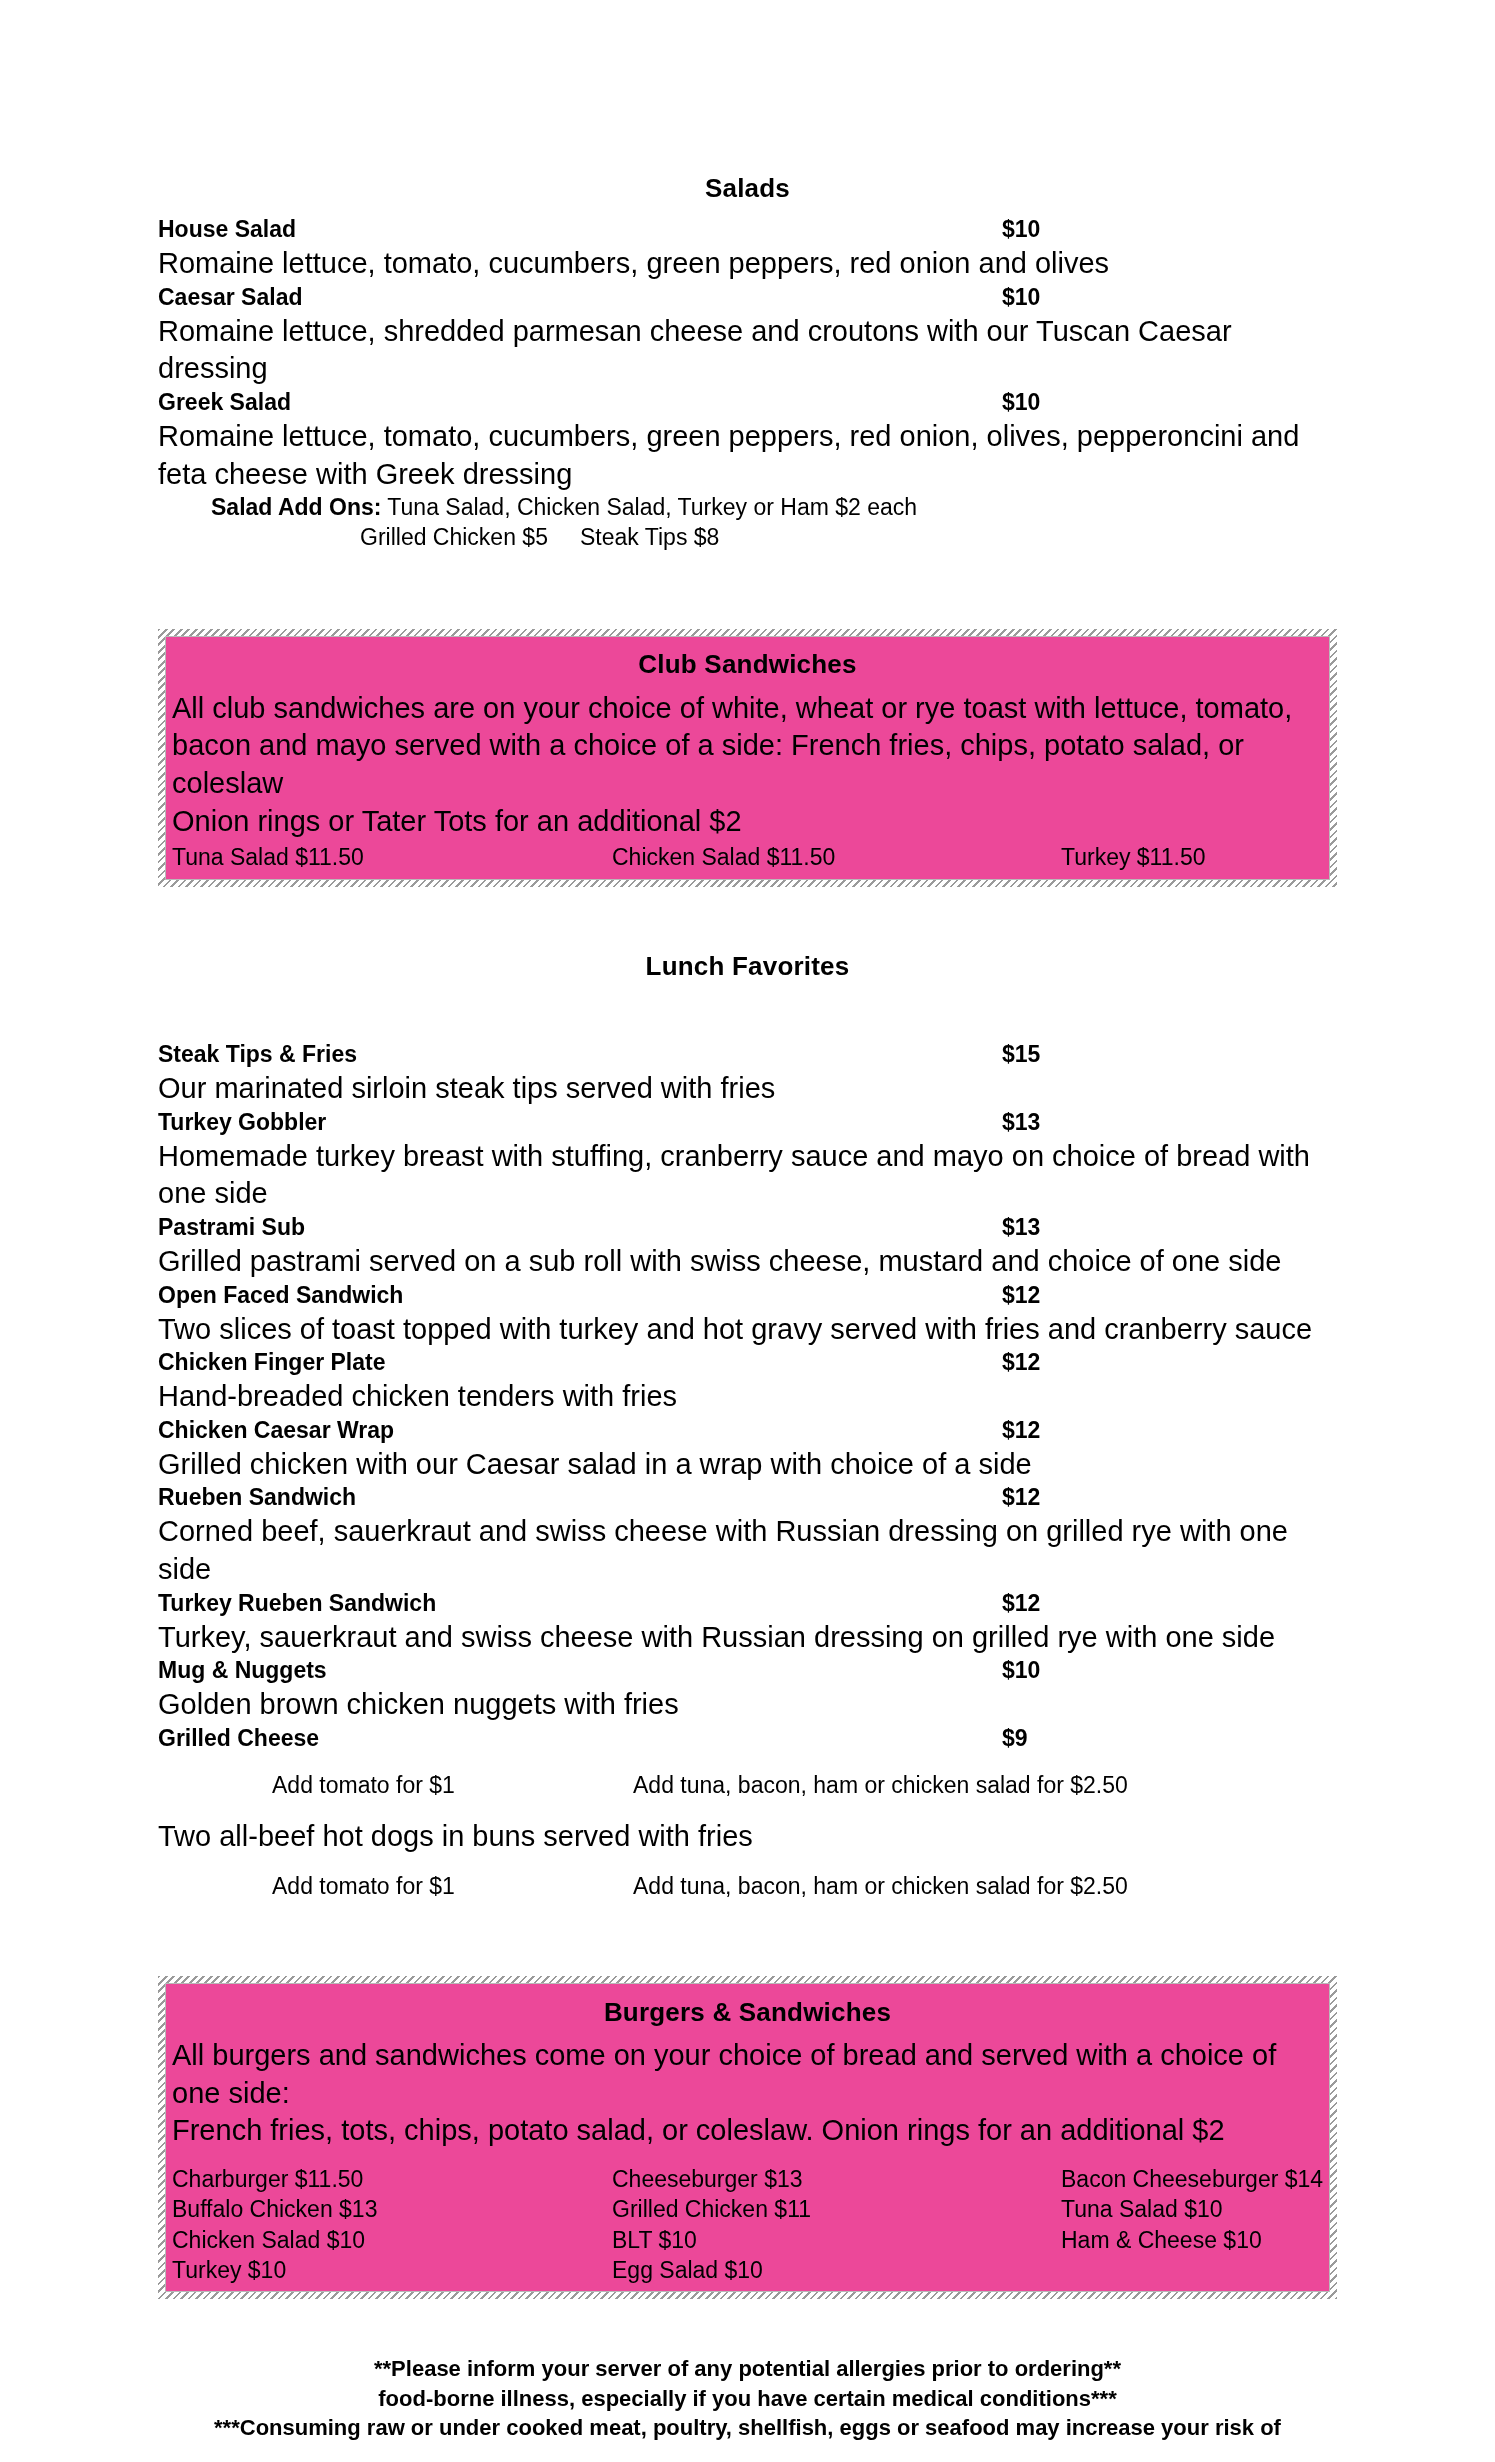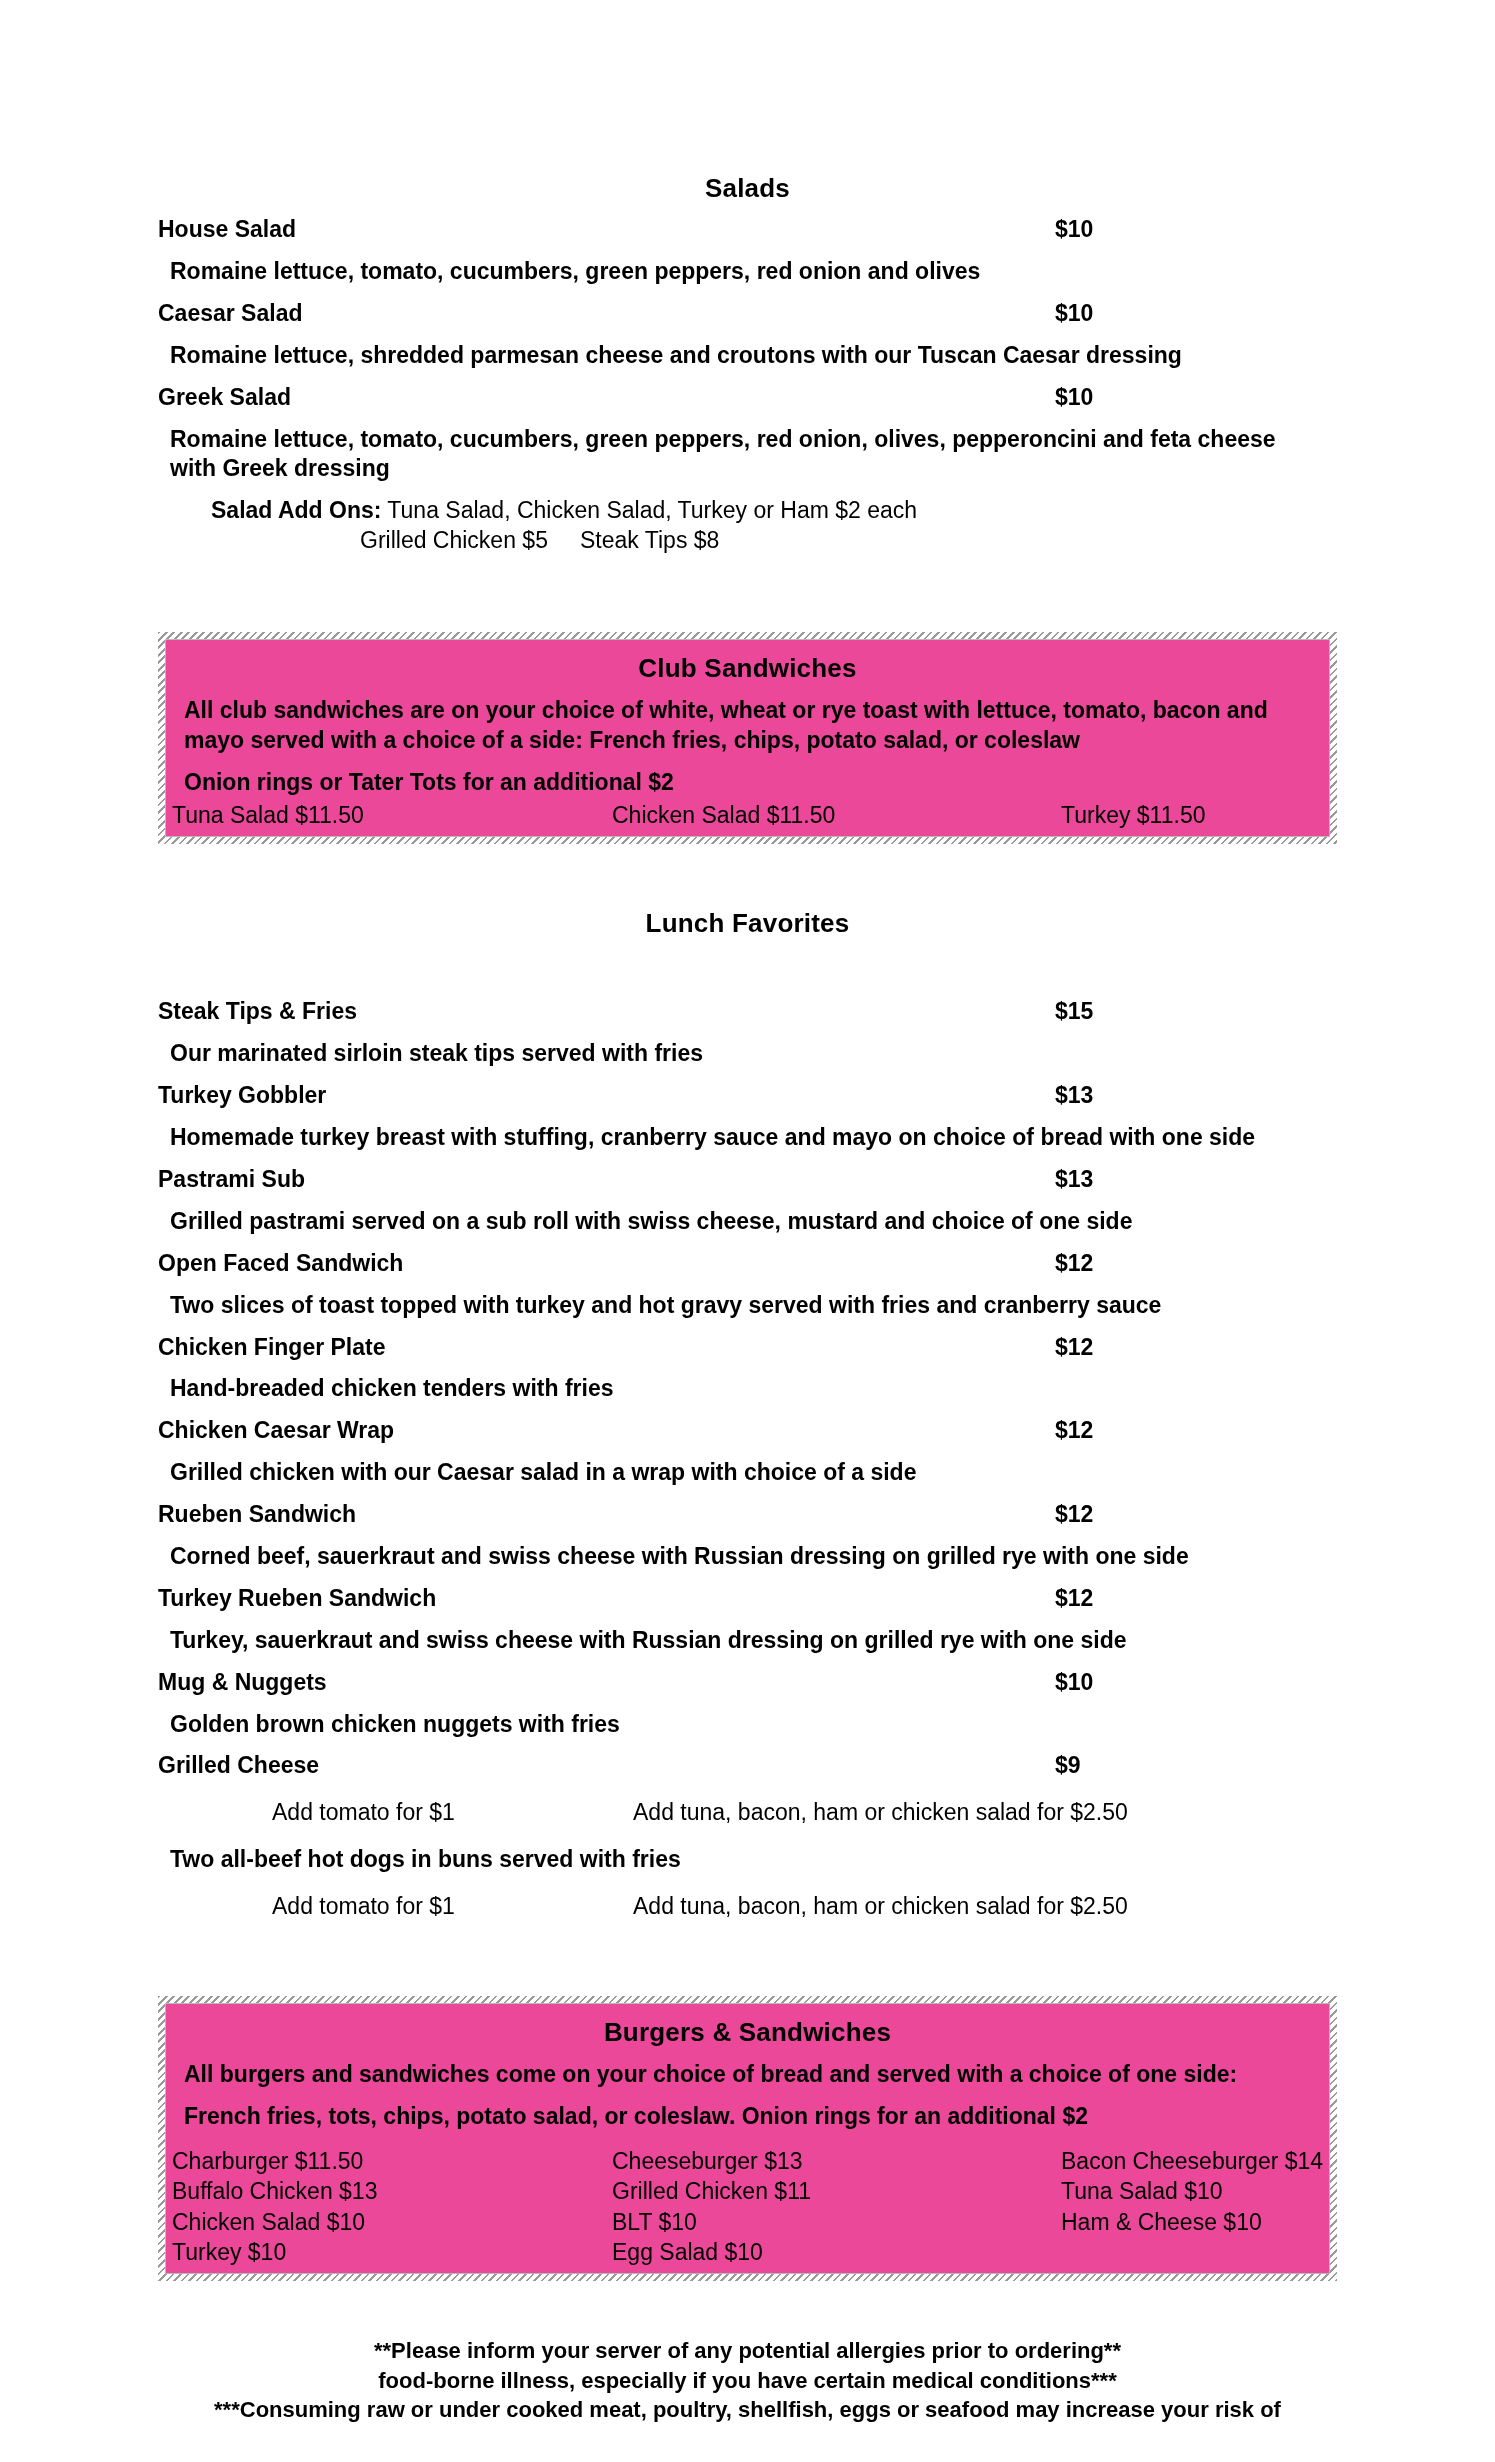--- a/index.html
+++ b/index.html
@@ -28,37 +28,37 @@
   
   .section-title {
     text-align: center;
     font-size: 26px;
     font-weight: bold;
     letter-spacing: 0.2px;
     line-height: 1.25;
   }
 
   .desc {
-    font-size: 23px;
-    font-weight: bold;
-    line-height: 1.30;
-    margin: 12px;
+    font-size: 29px;
+    font-weight: normal;
+    line-height: 1.30;
+    margin: 0;
   }
 
   
   .item-row {
     position: relative;
     font-size: 23px;
     font-weight: bold;
     line-height: 1.30;
     margin: 0;
   }
   .item-row .price {
     position: absolute;
-    left: 897px;
+    left: 844px;
     top: 0;
     font-weight: bold;
     white-space: nowrap;
   }
 
   
   #salads-section { padding-top: 172px; }
   #salads-section .section-title { margin-bottom: 10.6px; }
 
   .addon-line {

